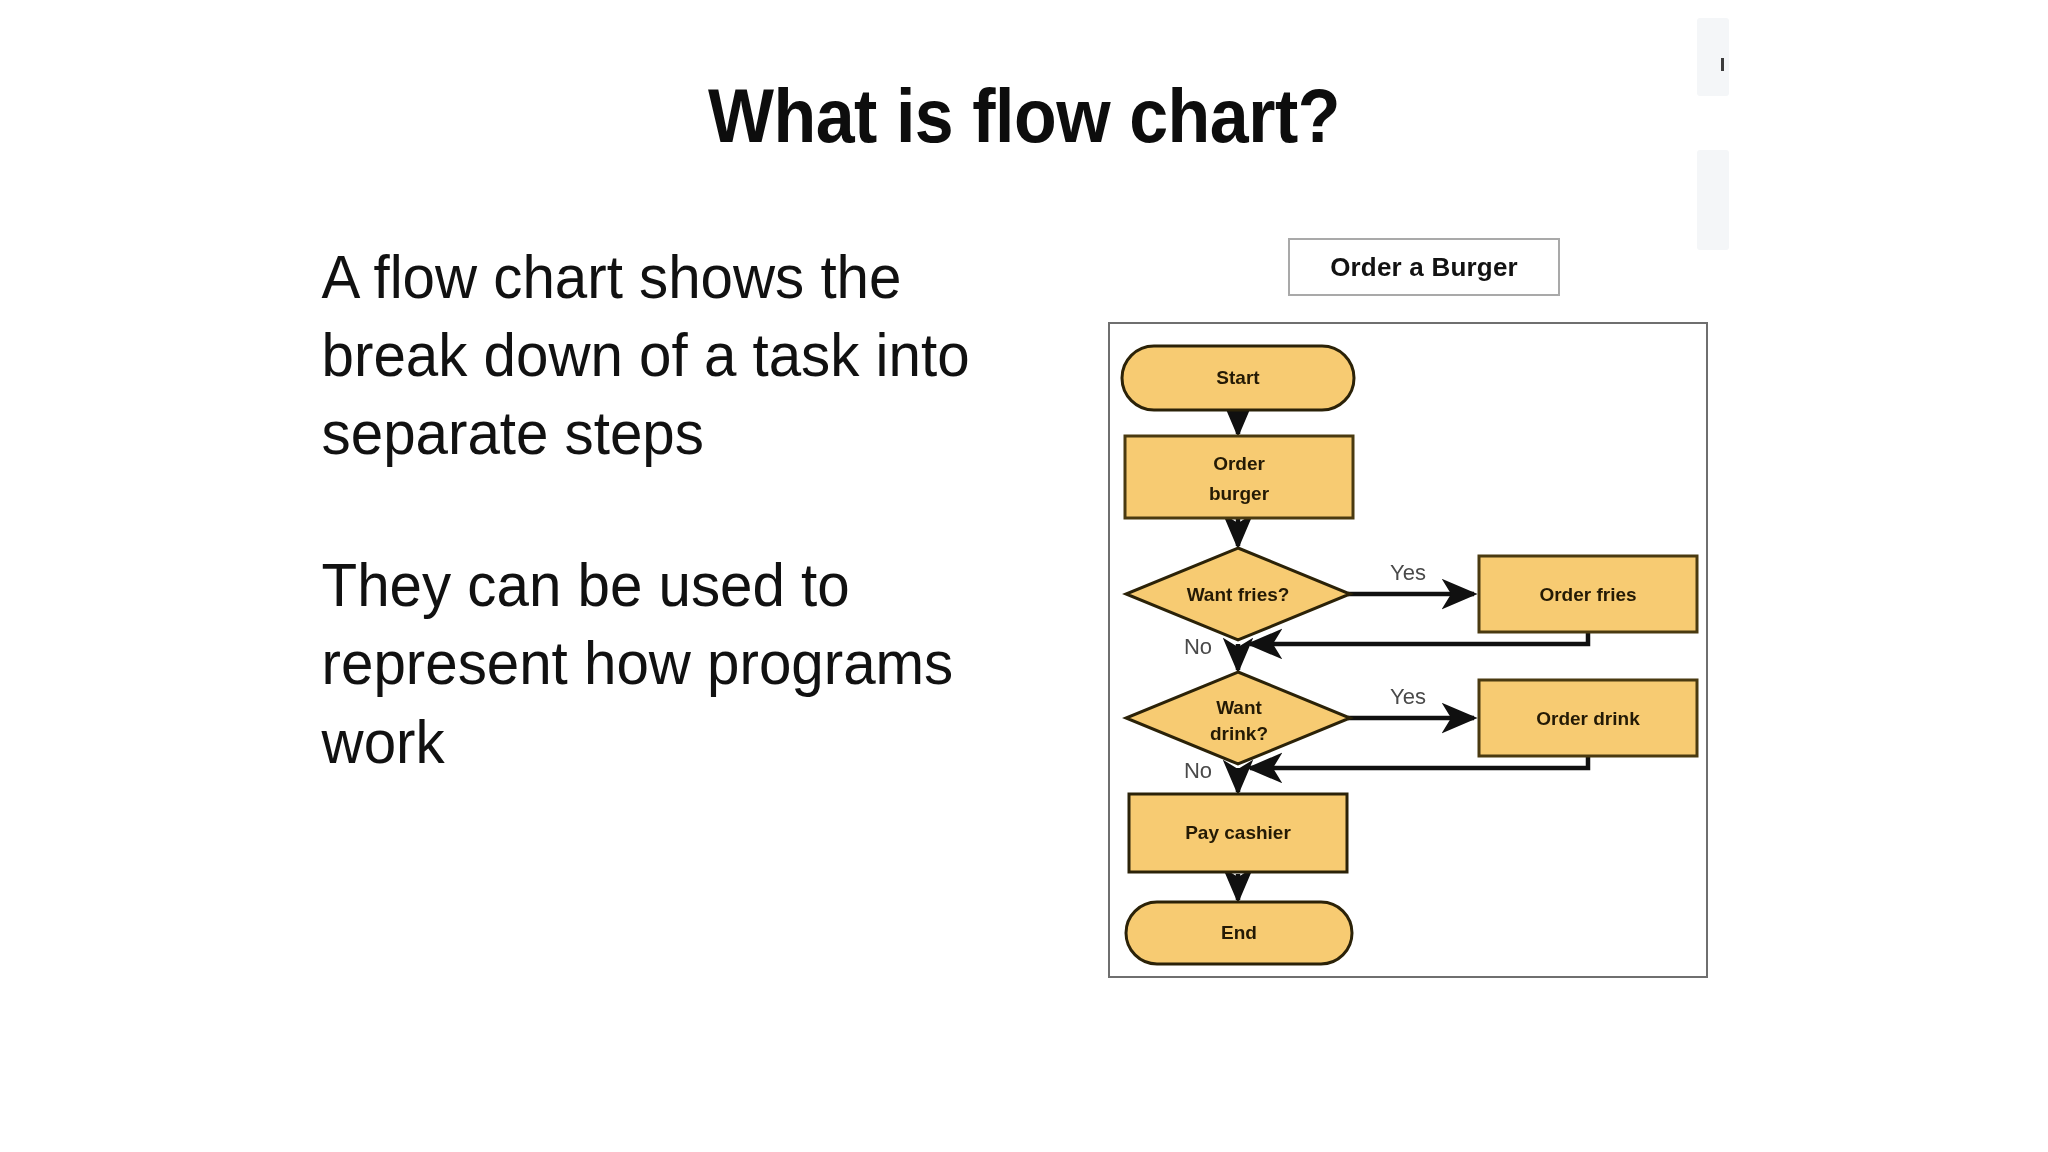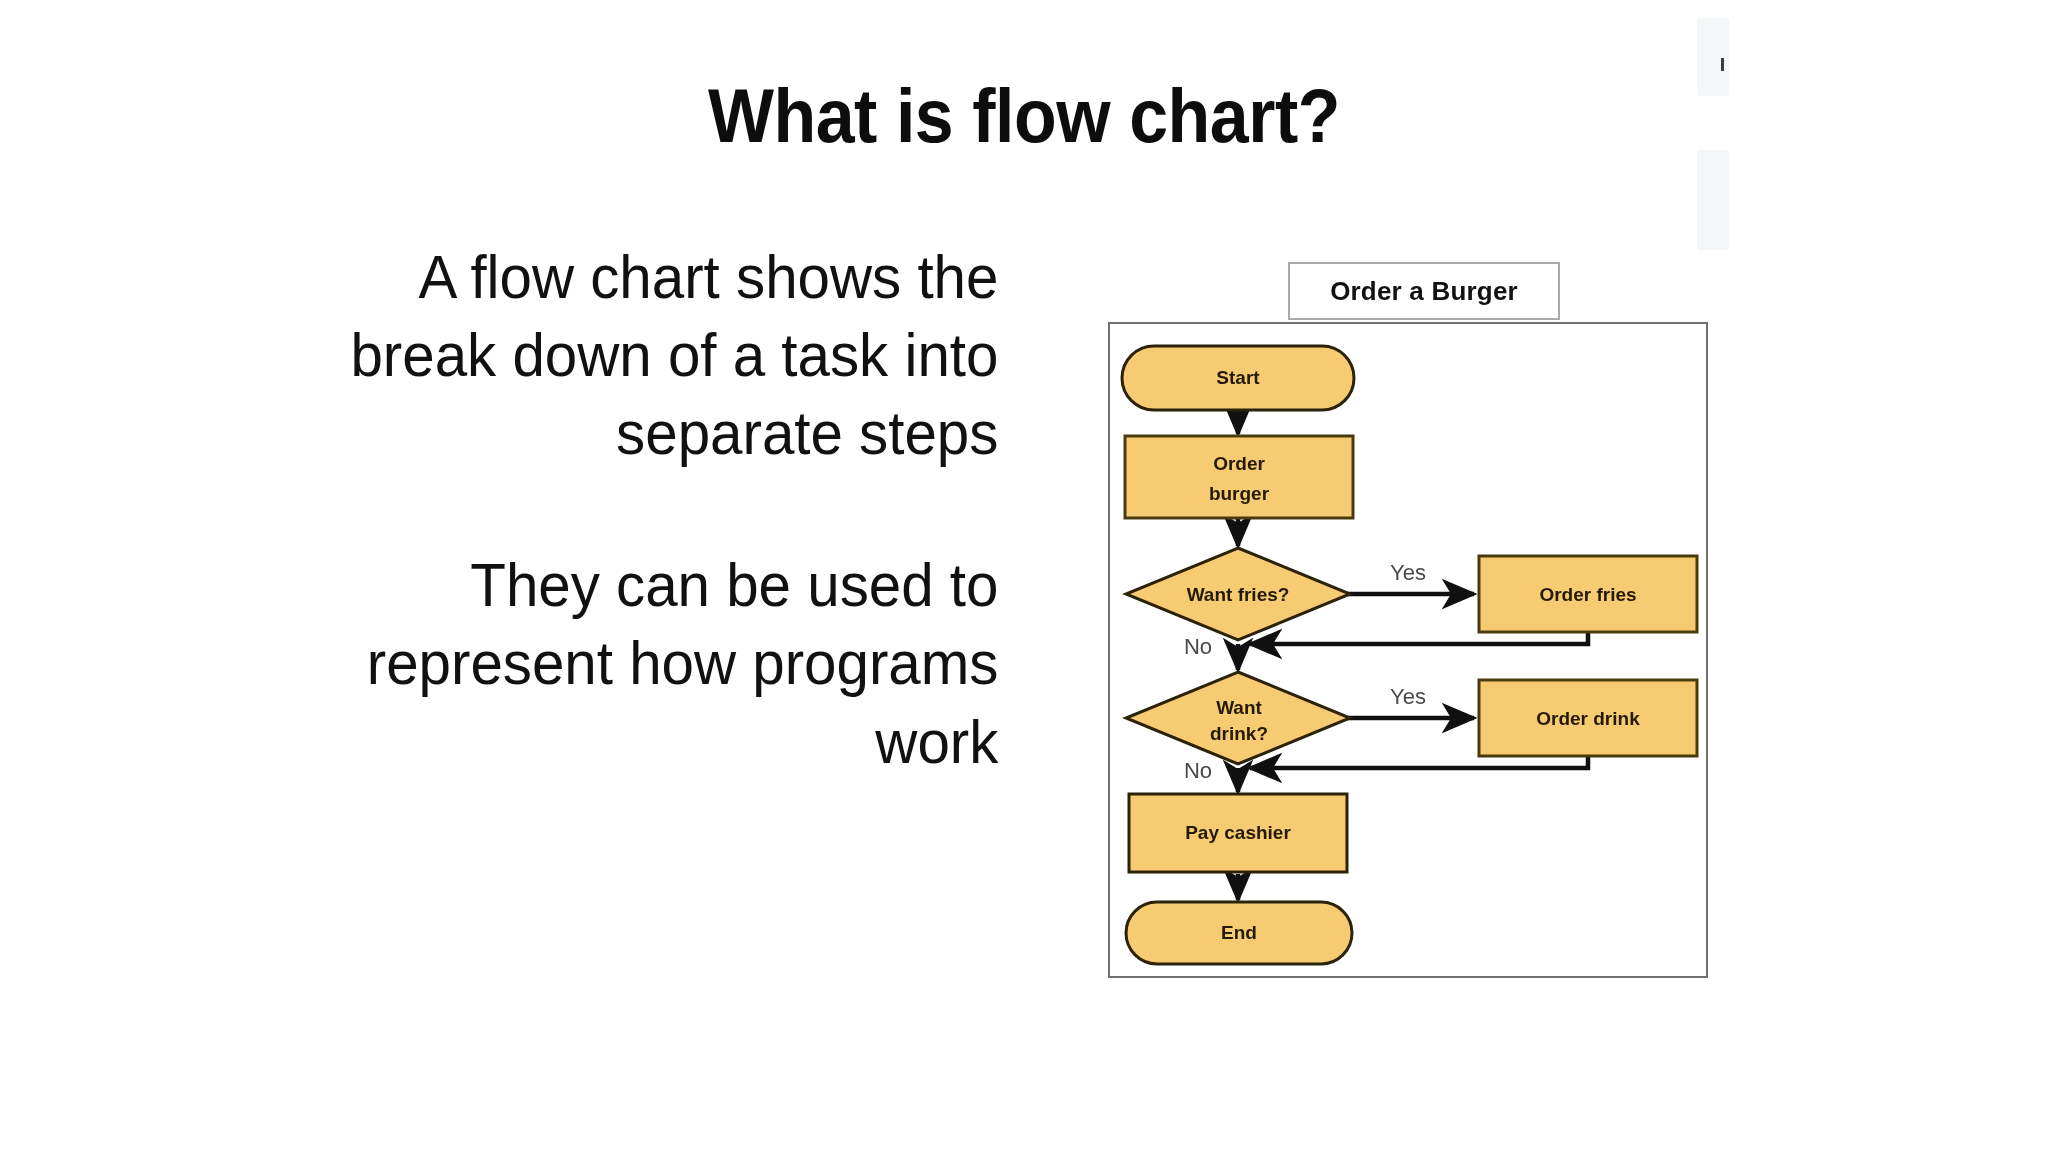--- a/index.html
+++ b/index.html
@@ -46,21 +46,21 @@
     transform-origin: center top;
     line-height: 1;
   }
 
   
   #text-column {
     position: absolute;
     left: 300px;
     top: 238px;
     width: 720px;
-    text-align: right;
+    text-align: left;
   }
   .body-paragraph {
     font-size: 62px;
     line-height: 1.26;
     color: #111111;
     transform: scaleX(0.94);
     transform-origin: center top;
     font-weight: 400;
   }
   #paragraph-2 { margin-top: 74px; }
@@ -82,21 +82,20 @@
     box-sizing: border-box;
     border: 2px solid #a9a9a9;
     background: #ffffff;
     display: flex;
     align-items: center;
     justify-content: center;
     font-size: 26px;
     font-weight: 700;
     color: #121212;
     letter-spacing: 0.2px;
-    margin-top: 24px;
   }
   #flowchart-frame {
     position: absolute;
     left: 0px;
     top: 84px;
     width: 600px;
     height: 656px;
     box-sizing: border-box;
     border: 2px solid #6f6f6f;
     background: #ffffff;

